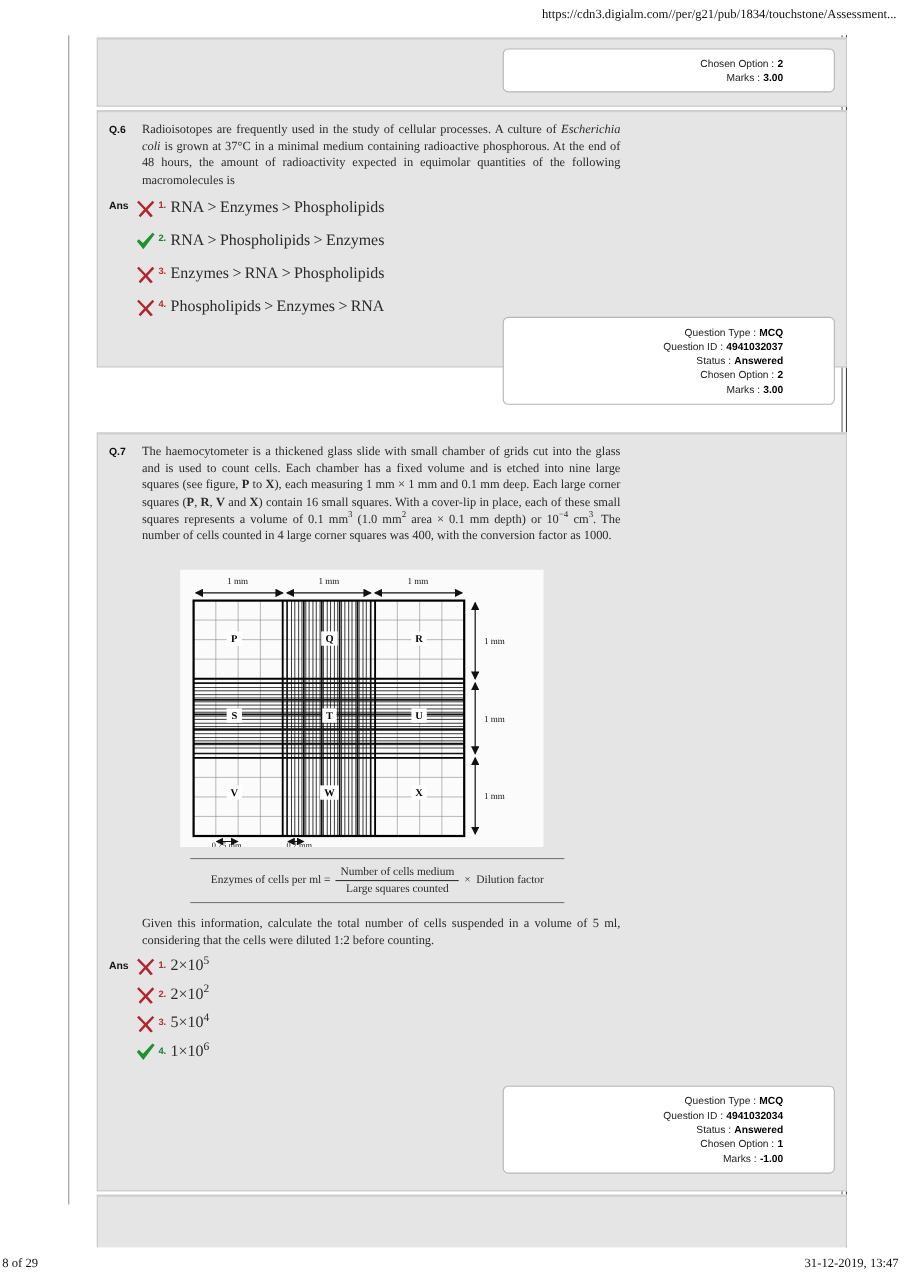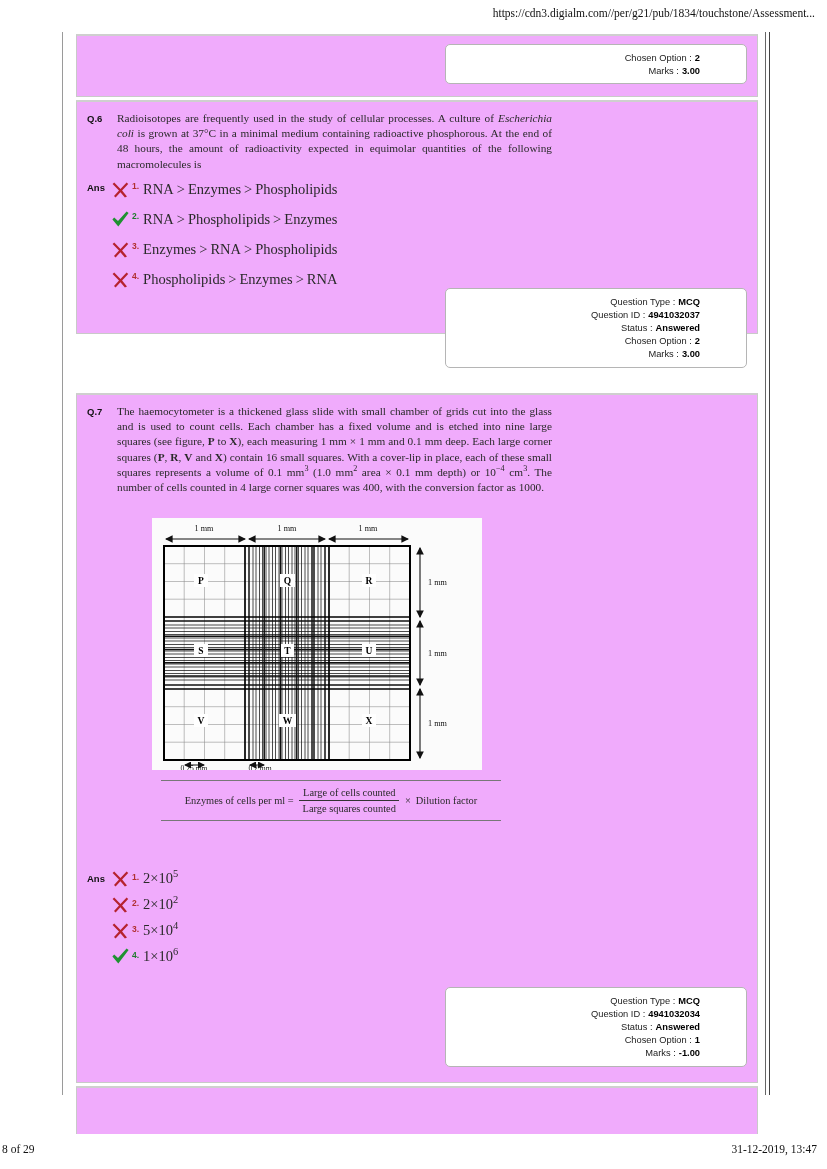--- a/index.html
+++ b/index.html
@@ -68,26 +68,26 @@
     content:"";
     position:absolute;
     right:-5px; top:0; bottom:0;
     width:1px;
     background:#444;
   }
 
   
   .qpanel {
     position: absolute;
-    left: 76px;
+    left: 88px;
     width: 682px;
     border: 1px solid #c9c9c9;
     border-top: 2px solid #cfcfcf;
     box-sizing: border-box;
-    background: #f0abfc;
+    background: #e5e5e5;
   }
   .qpanel.p-top      { top: 34px;   height: 63px; }
   .qpanel.p-q6       { top: 100px;  height: 234px; }
   .qpanel.p-q7       { top: 393px;  height: 690px; }
   .qpanel.p-bottom   { top: 1086px; height: 48px; border-bottom:none; }
 
   
   .q-no {
     position: absolute;
     left: 10px;
@@ -458,27 +458,28 @@
       <g font-family="Liberation Serif, serif" font-size="7.6" fill="#111" text-anchor="middle">
         <text x="42" y="253">0.25 mm</text>
         <text x="108" y="253">0.2 mm</text>
       </g>
     </svg>
   </div>
 
   <div class="formula" style="left:84px; top:385px;">
     <span>Enzymes of cells per ml  =</span>
     <span class="frac">
-      <span class="num">Large of cells counted</span>
+      <span class="num">Number of cells medium</span>
       <span class="den">Large squares counted</span>
     </span>
     <span>×</span>
     <span>Dilution factor</span>
   </div>
 
+  <div class="q-body" id="q7-closing" style="top:438px;">Given this information, calculate the total number of cells suspended in a volume of 5 ml, considering that the cells were diluted 1:2 before counting.</div>
 
   <div class="ans-label" style="top:478px;">Ans</div>
   <div class="opt-list" id="q7-options" style="top:470px;">
       <div class="opt-row" style="height:26px">
         <span class="mark-icon">
           <svg width="19" height="19" viewBox="0 0 19 19" xmlns="http://www.w3.org/2000/svg">
             <path d="M3.2 2.4 L9.5 9.0 L15.6 2.6 L17.2 4.0 L11.1 10.6 L16.0 16.4 L13.9 17.6 L9.4 12.2 L4.6 17.4 L3.0 16.0 L8.0 10.4 L1.6 3.9 Z" fill="#b5232e"></path>
           </svg>
         </span>
         <span class="opt-num">1.</span>

